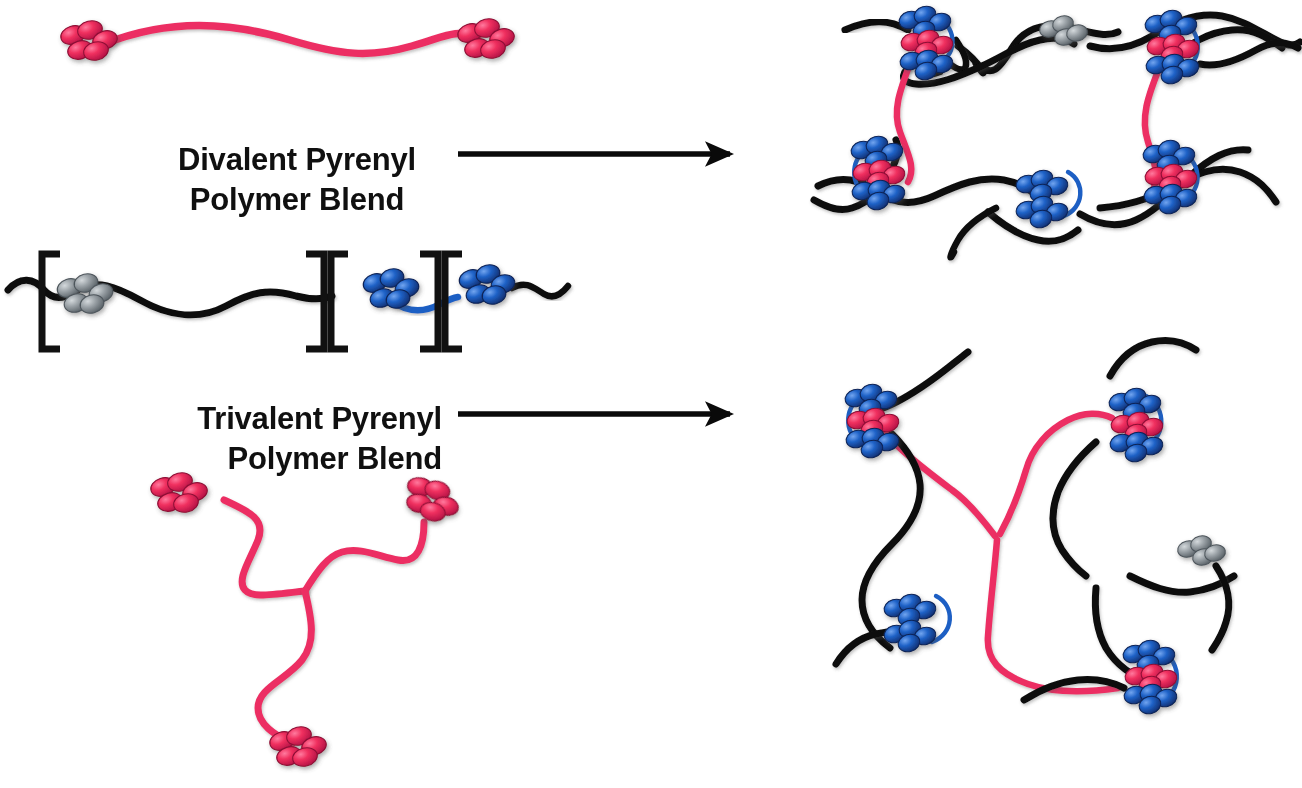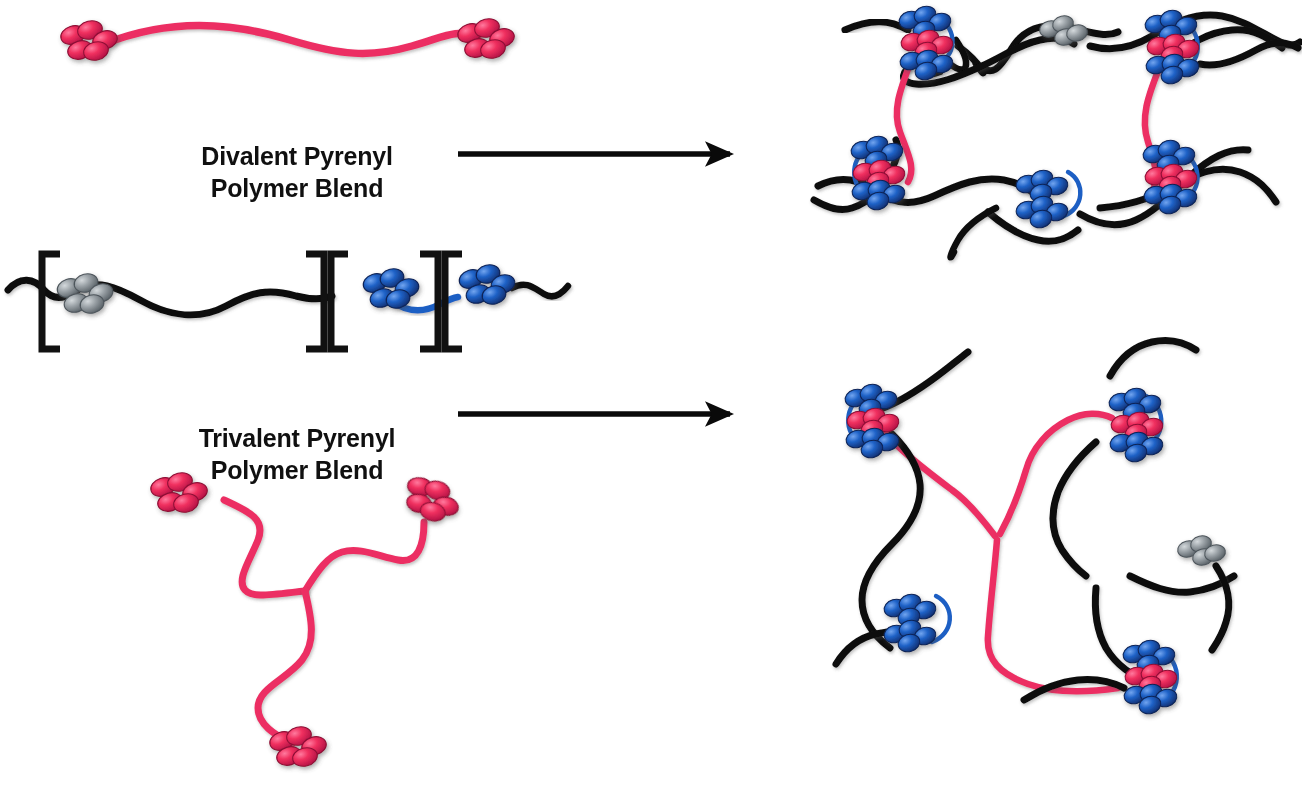--- a/index.html
+++ b/index.html
@@ -24,30 +24,30 @@
     top: 0;
     width: 1302px;
     height: 788px;
     display: block;
   }
   .label-block {
     position: absolute;
     text-align: center;
     font-family: "Liberation Sans", sans-serif;
     font-weight: bold;
-    font-size: 25px;
+    font-size: 31px;
     line-height: 1.28;
     color: #101010;
     letter-spacing: -0.2px;
     white-space: nowrap;
     user-select: none;
   }
   .label-line { display: block; }
   #label-divalent { left: 152px; top: 140px; width: 290px; }
-  #label-trivalent { left: 152px; top: 422px; width: 290px; }
+  #label-trivalent { left: 152px; top: 399px; width: 290px; text-align: right; }
 </style>
 </head>
 <body>
 
 <div id="figure-root">
 
   <svg id="figure-svg" viewBox="0 0 1302 788" xmlns="http://www.w3.org/2000/svg">
     <defs>
 
       <radialGradient id="gPink" cx="36%" cy="30%" r="72%">

